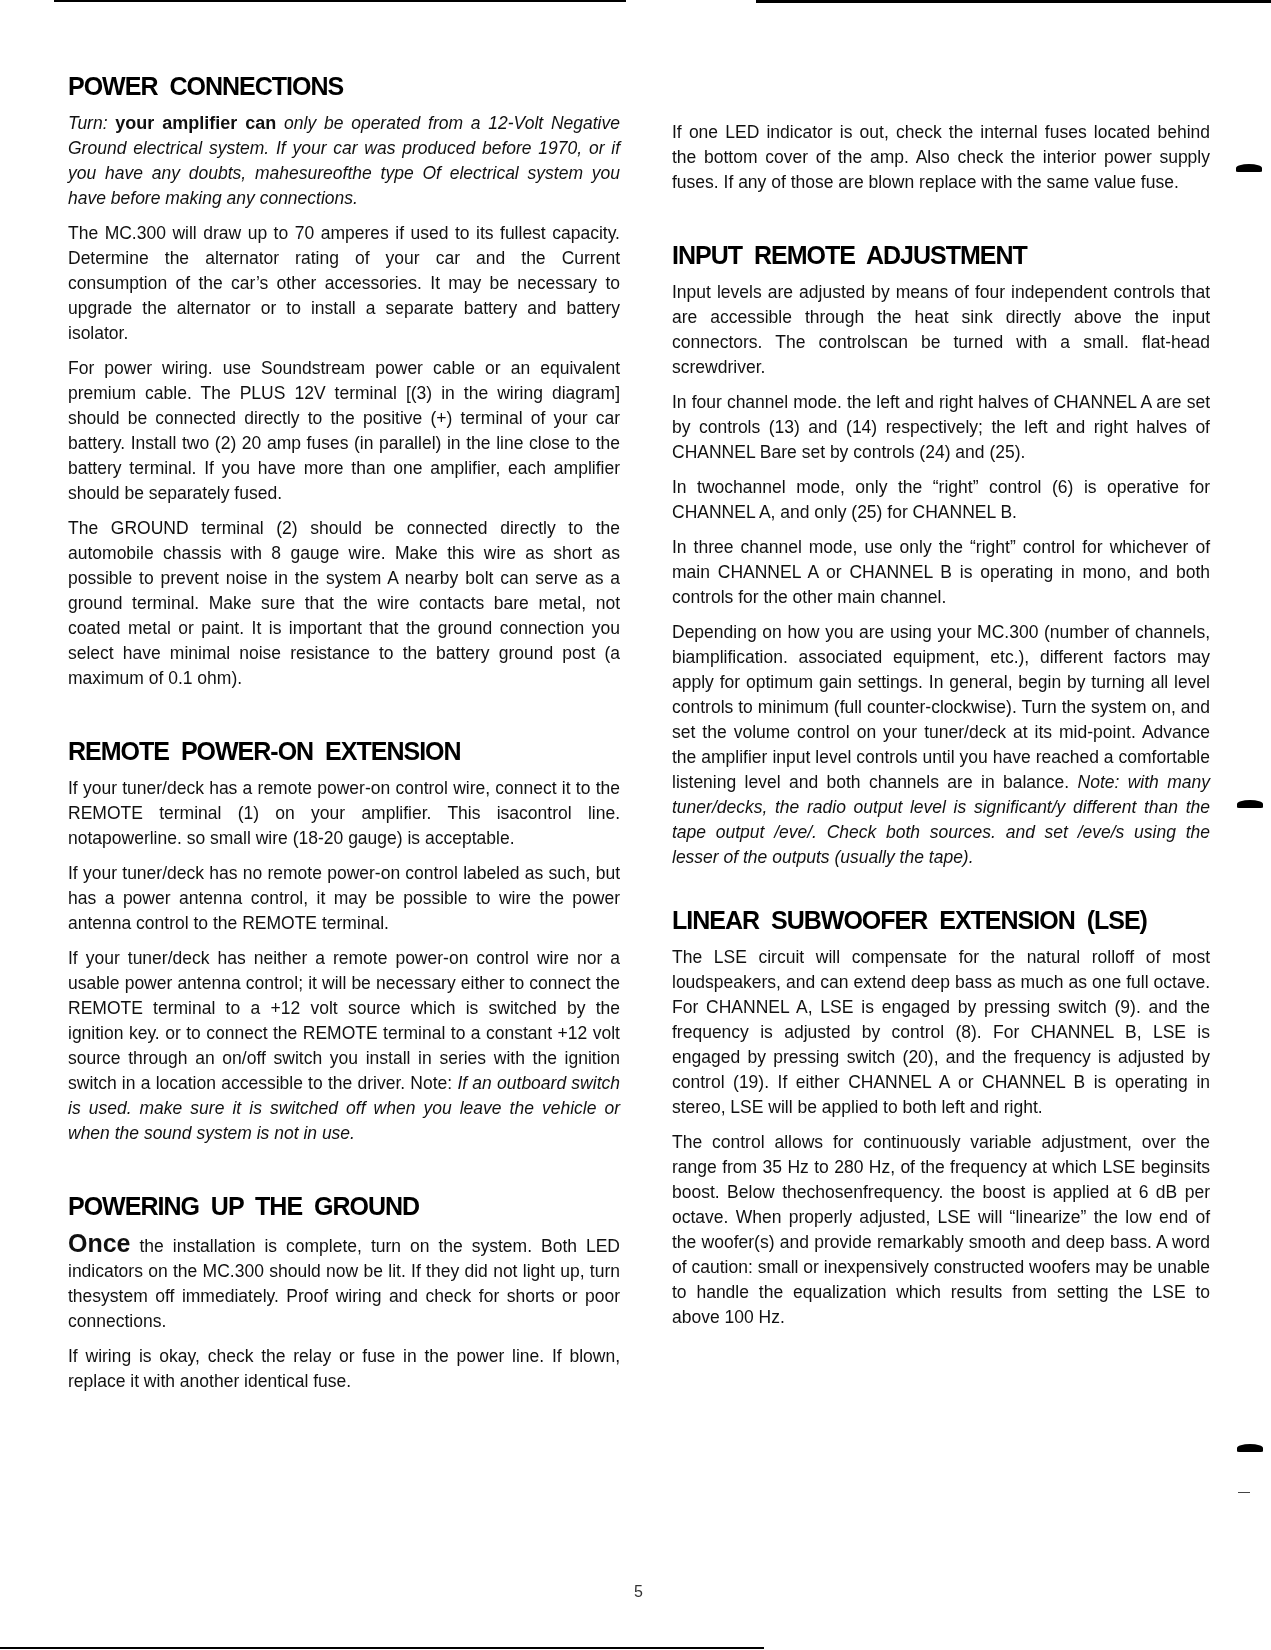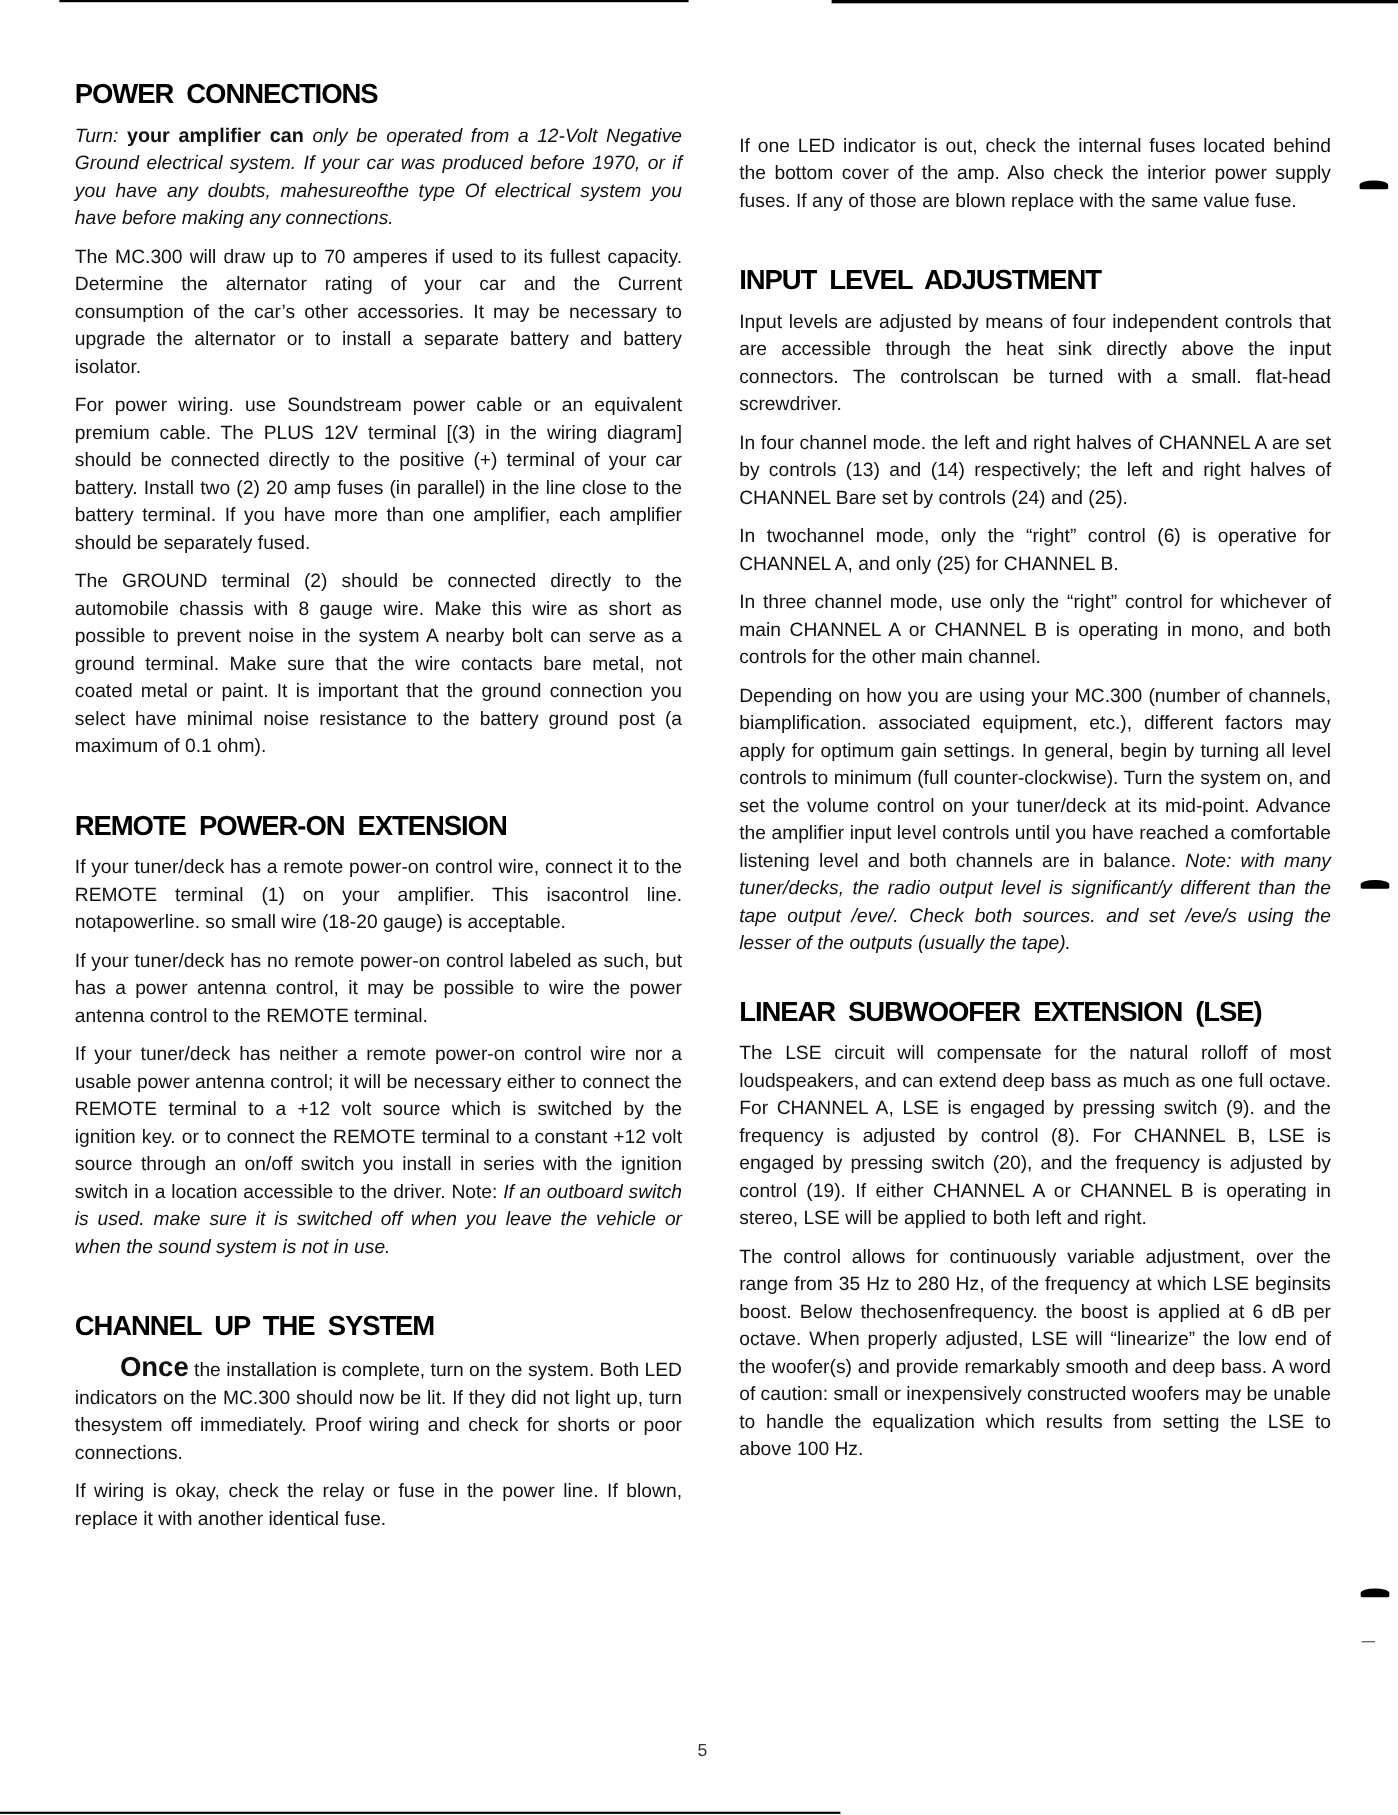--- a/index.html
+++ b/index.html
@@ -20,21 +20,21 @@
       font-family: "Liberation Sans", sans-serif;
       font-weight: bold; font-size: 25px; letter-spacing: -1px;
       margin: 0 0 10px 0; color: #000000; word-spacing: 6px;
     }
     p {
       margin: 0 0 10px 0; font-size: 17.5px; line-height: 25px;
       text-align: justify;
     }
     p.note { font-style: italic; }
     .bold-lead { font-weight: bold; font-style: normal; font-size: 18px; }
-    .bold-lead-big { font-weight: bold; font-size: 25px; margin-left: 41px; }
+    .bold-lead-big { font-weight: bold; font-size: 25px; }
     .gap-lg { height: 36px; }
     .gap-md { height: 26px; }
 
     .page-number {
       position: absolute; left: 634px; top: 1583px;
       font-size: 16px; color: #333;
     }
     .margin-mark {
       position: absolute; width: 26px; height: 8px; background: #000;
       border-radius: 60% 60% 10% 10%;
@@ -69,38 +69,38 @@
     <p>If your tuner/deck has no remote power-on control labeled as such, but has a power antenna control, it may be possible to wire the power antenna control to the REMOTE terminal.</p>
     <p>
       <span>If your tuner/deck has neither a remote power-on control wire nor a usable power antenna control; it will be necessary either to connect the REMOTE terminal to a +12 volt source which is switched by the ignition key. or to connect the REMOTE terminal to a constant +12 volt source through an on/off switch you install in series with the ignition switch in a location accessible to the driver. Note:</span>
       <i>If an outboard switch is used. make sure it is switched off when you leave the vehicle or when the sound system is not in use.</i>
     </p>
   </section>
 
   <div class="gap-lg"></div>
 
   <section>
-    <h2>CHANNEL UP THE SYSTEM</h2>
+    <h2>POWERING UP THE GROUND</h2>
     <p>
       <span class="bold-lead-big">Once</span>
       <span>the installation is complete, turn on the system. Both LED indicators on the MC.300 should now be lit. If they did not light up, turn thesystem off immediately. Proof wiring and check for shorts or poor connections.</span>
     </p>
     <p>If wiring is okay, check the relay or fuse in the power line. If blown, replace it with another identical fuse.</p>
   </section>
 </div>
 
 <div class="col col-right">
   <section>
     <p>If one LED indicator is out, check the internal fuses located behind the bottom cover of the amp. Also check the interior power supply fuses. If any of those are blown replace with the same value fuse.</p>
   </section>
 
   <div class="gap-lg"></div>
 
   <section>
-    <h2>INPUT LEVEL ADJUSTMENT</h2>
+    <h2>INPUT REMOTE ADJUSTMENT</h2>
     <p>Input levels are adjusted by means of four independent controls that are accessible through the heat sink directly above the input connectors. The controlscan be turned with a small. flat-head screwdriver.</p>
     <p>In four channel mode. the left and right halves of CHANNEL A are set by controls (13) and (14) respectively; the left and right halves of CHANNEL Bare set by controls (24) and (25).</p>
     <p>In twochannel mode, only the “right” control (6) is operative for CHANNEL A, and only (25) for CHANNEL B.</p>
     <p>In three channel mode, use only the “right” control for whichever of main CHANNEL A or CHANNEL B is operating in mono, and both controls for the other main channel.</p>
     <p>
       <span>Depending on how you are using your MC.300 (number of channels, biamplification. associated equipment, etc.), different factors may apply for optimum gain settings. In general, begin by turning all level controls to minimum (full counter-clockwise). Turn the system on, and set the volume control on your tuner/deck at its mid-point. Advance the amplifier input level controls until you have reached a comfortable listening level and both channels are in balance.</span>
       <i>Note: with many tuner/decks, the radio output level is significant/y different than the tape output /eve/. Check both sources. and set /eve/s using the lesser of the outputs (usually the tape).</i>
     </p>
   </section>
 

